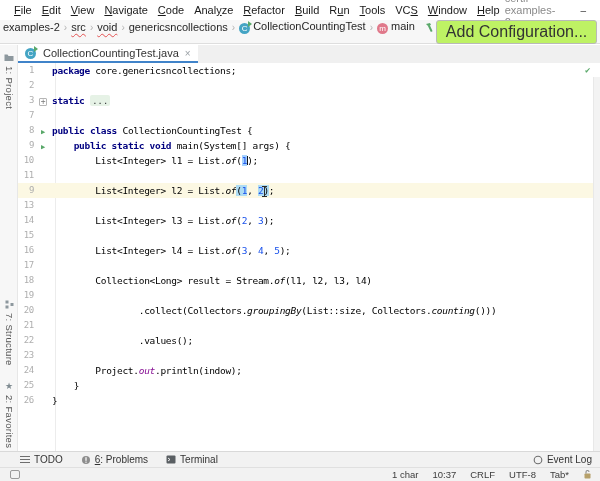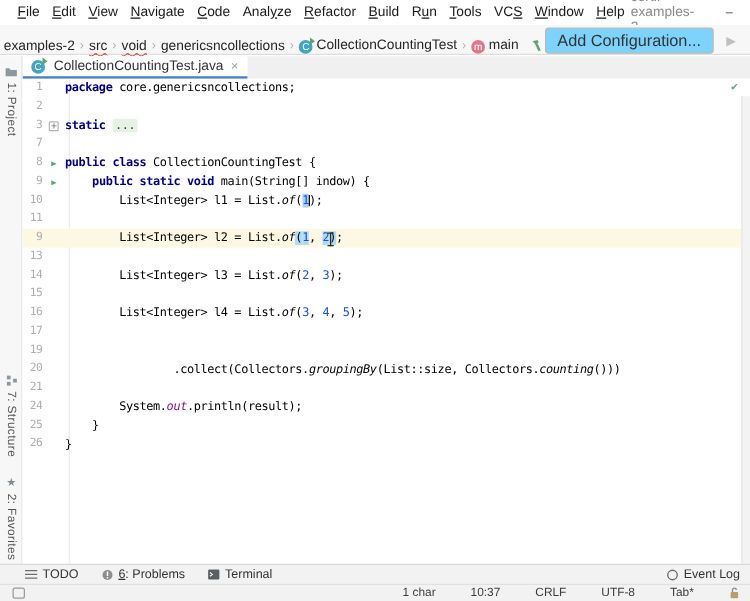--- a/index.html
+++ b/index.html
@@ -15,35 +15,35 @@
   .logo::after { content:""; position:absolute; inset:2px; background:#1b1b1b; border-radius:1px; }
   .menu-item { padding:0 5px; cursor:default; }
   .menu-item u { text-decoration:underline; text-underline-offset:1px; }
   .win-title { margin-left:auto; margin-right:14px; color:#8a8a8a; font-size:11px; }
   .win-btns { display:flex; }
   .win-btn { width:28px; height:20px; display:flex; align-items:center; justify-content:center;
     color:#444; font-size:10px; }
 
   
   .navbar { position:absolute; top:20px; left:0; right:0; height:24px; background:#f7f7f7;
-    border-bottom:1px solid #dedede; display:flex; align-items:flex-end; font-size:11px;
+    border-bottom:1px solid #dedede; display:flex; align-items:flex-start; font-size:11px;
     color:#262626; padding:0 6px 0 2px; }
   .crumb { padding:0 1px; white-space:nowrap; }
   .crumb.err { text-decoration:underline wavy #e35252 1px; text-underline-offset:2px; }
   .crumb-sep { color:#b3b3b3; padding:0 3px; font-size:10px; }
   .ci { display:inline-flex; width:11px; height:11px; border-radius:50%; color:#fff;
     font-size:8px; align-items:center; justify-content:center; margin-right:3px;
     vertical-align:-1px; position:relative; }
   .ci.class { background:#44a4c4; }
   .ci.class::after { content:""; position:absolute; right:-2px; top:-2px; width:0; height:0;
     border-left:4px solid #59a869; border-top:3px solid transparent; border-bottom:3px solid transparent; }
   .ci.method { background:#e0788a; }
   .tool-right { margin-left:auto; display:flex; align-items:center; gap:7px; }
-  .add-config { border:1px solid #b9b9b9; border-radius:3px; background:#7dd3fc;
-    font-size:13px; color:#333; padding:2px 9px; white-space:nowrap; }
+  .add-config { border:1px solid #b9b9b9; border-radius:3px; background:#bef264;
+    font-size:16px; color:#333; padding:2px 9px; white-space:nowrap; }
   .tbi { width:14px; height:14px; display:flex; align-items:center; justify-content:center; }
   .tbi.dis { color:#bfbfbf; }
 
   
   .tabbar { position:absolute; top:45px; left:18px; right:0; height:18px; background:#f0f0f0;
     display:flex; align-items:flex-end; }
   .tab { height:18px; background:#ffffff; border-bottom:2px solid #4083c9;
     display:flex; align-items:center; padding:0 7px; font-size:11px; color:#333; gap:4px; }
   .tab-close { color:#9aa0a6; font-size:10px; margin-left:2px; }
 
@@ -90,21 +90,21 @@
   .bottombar { position:absolute; left:0; right:0; bottom:14px; height:16px; background:#f2f2f2;
     border-top:1px solid #d9d9d9; display:flex; align-items:center; font-size:10px; color:#333;
     padding:0 8px 0 20px; gap:18px; }
   .bbi { display:flex; align-items:center; gap:4px; white-space:nowrap; }
   .bbi u { text-decoration:underline; }
   .bb-right { margin-left:auto; display:flex; align-items:flex-end; gap:4px; }
   .statusbar { position:absolute; left:0; right:0; bottom:0; height:14px; background:#f2f2f2;
     border-top:1px solid #e0e0e0; display:flex; align-items:center; font-size:9.5px; color:#3c3c3c;
     padding:0 8px; }
   .sb-left { width:10px; height:9px; border:1px solid #9a9a9a; border-radius:2px; margin-left:2px; }
-  .sb-right { margin-left:auto; display:flex; align-items:flex-start; gap:28px; }
+  .sb-right { margin-left:auto; display:flex; align-items:flex-start; gap:14px; }
   svg { display:block; }
 </style>
 </head>
 <body>
 
 <div class="app">
 
   <div class="titlebar">
     <div class="logo"></div>
     <div style="display:flex;">
@@ -221,21 +221,21 @@
           <span class="ct"></span>
         </div>
         <div class="crow">
           <span class="gnum">8</span>
           <span class="gmark"><span class="runarrow">▶</span></span>
           <span class="ct"><span class="k">public class</span><span> CollectionCountingTest {</span></span>
         </div>
         <div class="crow">
           <span class="gnum">9</span>
           <span class="gmark"><span class="runarrow">▶</span></span>
-          <span class="ct"><span>    </span><span class="k">public static void</span><span> main(String[] indow) {</span></span>
+          <span class="ct"><span>    </span><span class="k">public static void</span><span> main(System[] args) {</span></span>
         </div>
         <div class="crow">
           <span class="gnum">10</span>
           <span class="gmark"></span>
           <span class="ct"><span>        List&lt;Integer&gt; l1 = List.</span><span class="m">of</span><span>(</span><span class="n sel">1</span><span>);</span></span>
         </div>
         <div class="crow">
           <span class="gnum">11</span>
           <span class="gmark"></span>
           <span class="ct"></span>
@@ -264,38 +264,53 @@
           <span class="gnum">16</span>
           <span class="gmark"></span>
           <span class="ct"><span>        List&lt;Integer&gt; l4 = List.</span><span class="m">of</span><span>(</span><span class="n">3</span><span>, </span><span class="n">4</span><span>, </span><span class="n">5</span><span>);</span></span>
         </div>
         <div class="crow">
           <span class="gnum">17</span>
           <span class="gmark"></span>
           <span class="ct"></span>
         </div>
         <div class="crow">
+          <span class="gnum">18</span>
+          <span class="gmark"></span>
+          <span class="ct"><span>        Collection&lt;Long&gt; result = Stream.</span><span class="m">of</span><span>(l1, l2, l3, l4)</span></span>
+        </div>
+        <div class="crow">
           <span class="gnum">19</span>
           <span class="gmark"></span>
           <span class="ct"></span>
         </div>
         <div class="crow">
           <span class="gnum">20</span>
           <span class="gmark"></span>
           <span class="ct"><span>                .collect(Collectors.</span><span class="m">groupingBy</span><span>(List::size, Collectors.</span><span class="m">counting</span><span>()))</span></span>
         </div>
         <div class="crow">
           <span class="gnum">21</span>
           <span class="gmark"></span>
           <span class="ct"></span>
         </div>
         <div class="crow">
+          <span class="gnum">22</span>
+          <span class="gmark"></span>
+          <span class="ct"><span>                .values();</span></span>
+        </div>
+        <div class="crow">
+          <span class="gnum">23</span>
+          <span class="gmark"></span>
+          <span class="ct"></span>
+        </div>
+        <div class="crow">
           <span class="gnum">24</span>
           <span class="gmark"></span>
-          <span class="ct"><span>        System.</span><span class="sf">out</span><span>.println(result);</span></span>
+          <span class="ct"><span>        Project.</span><span class="sf">out</span><span>.println(indow);</span></span>
         </div>
         <div class="crow">
           <span class="gnum">25</span>
           <span class="gmark"></span>
           <span class="ct"><span>    }</span></span>
         </div>
         <div class="crow">
           <span class="gnum">26</span>
           <span class="gmark"></span>
           <span class="ct"><span>}</span></span>

